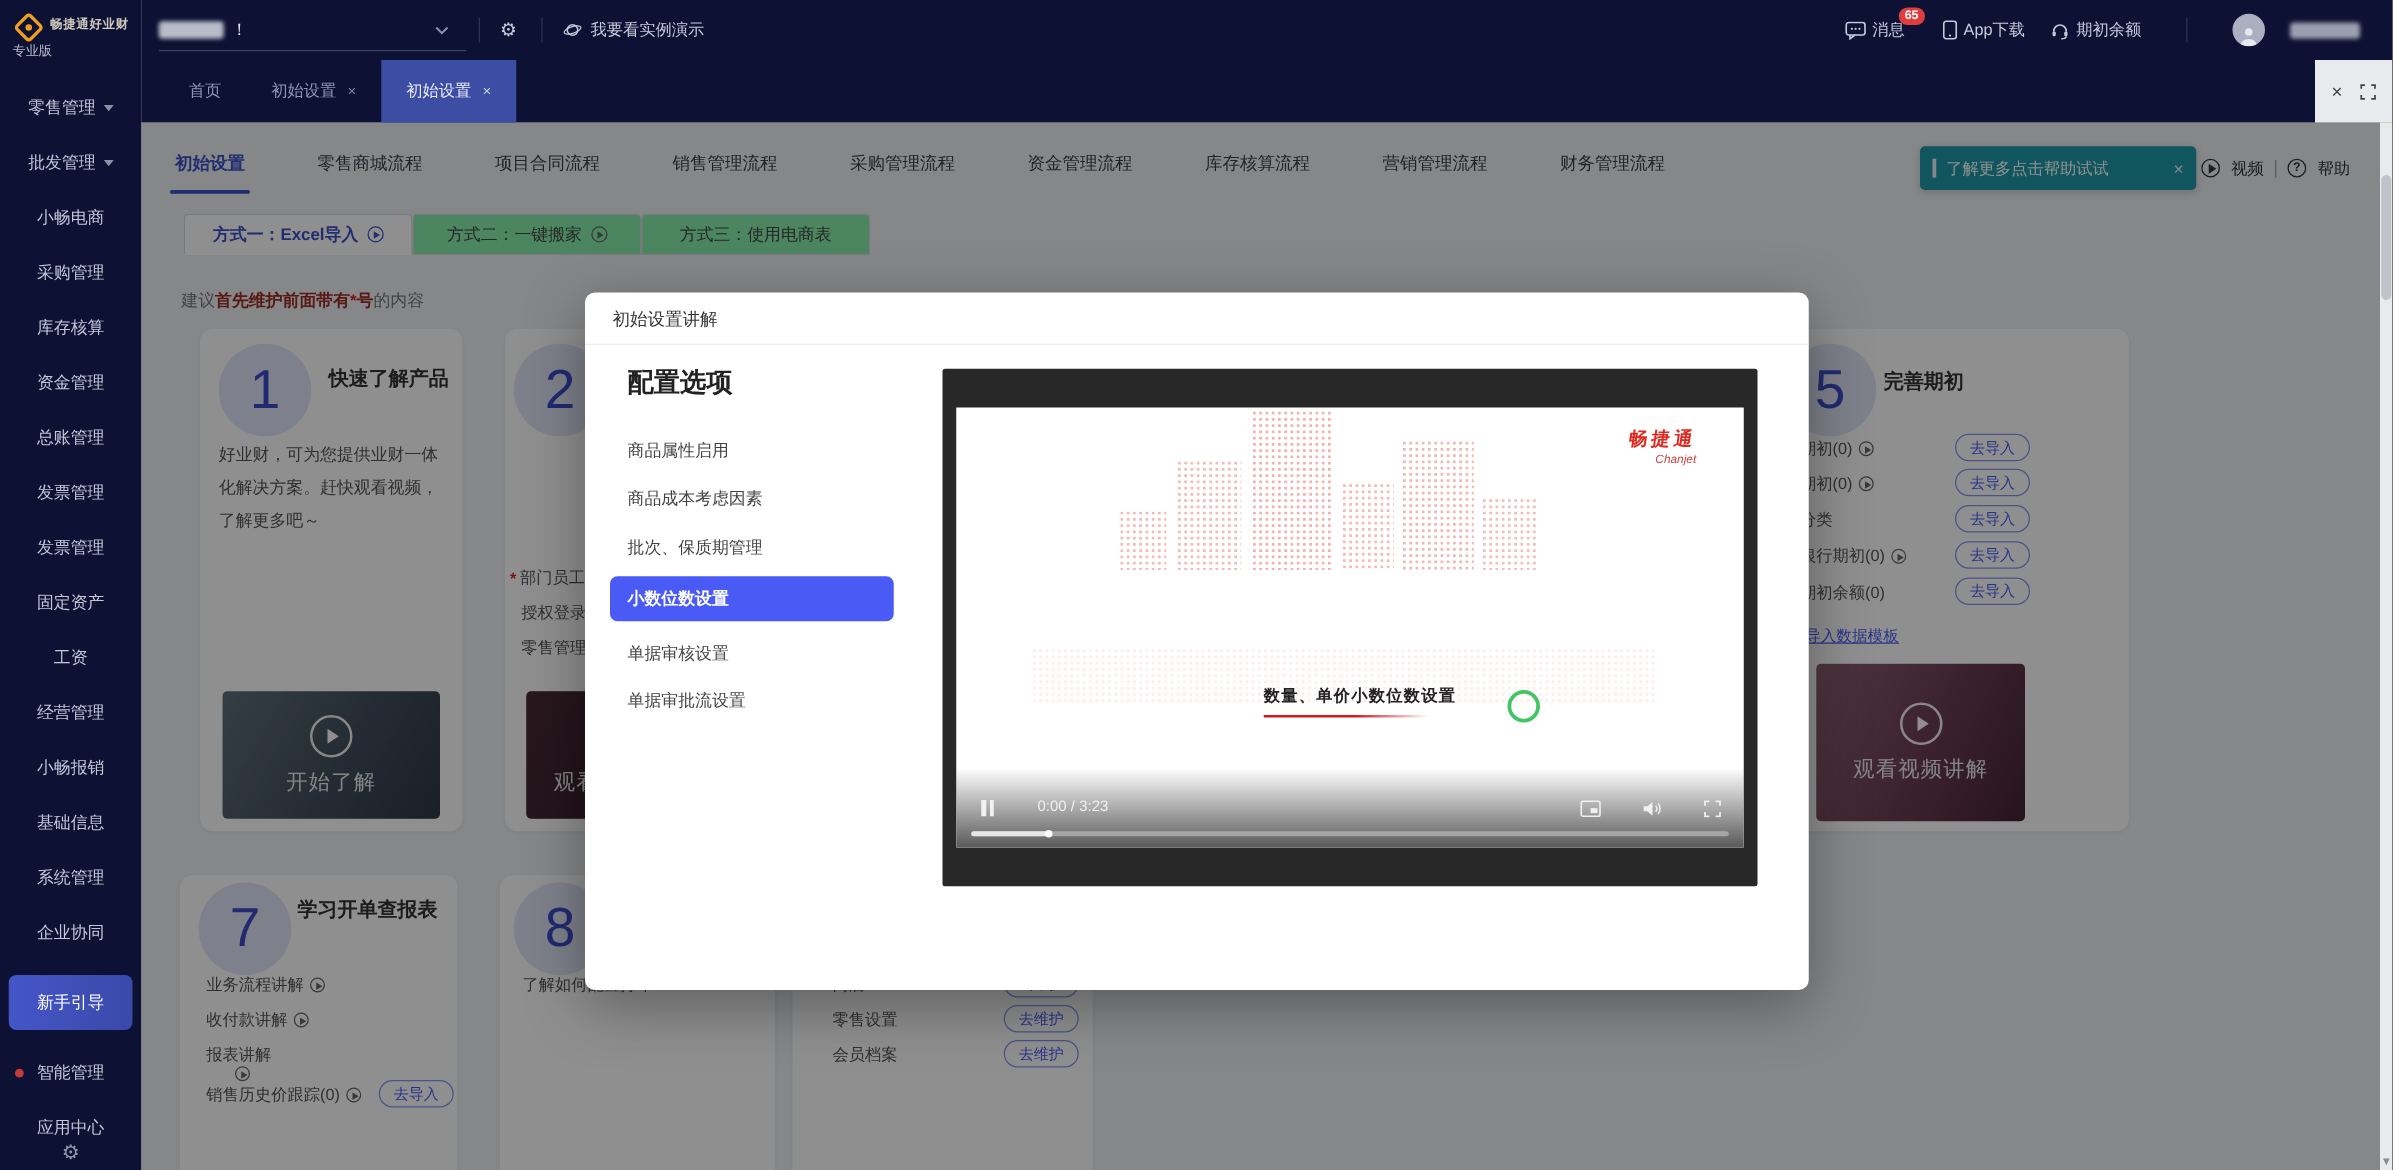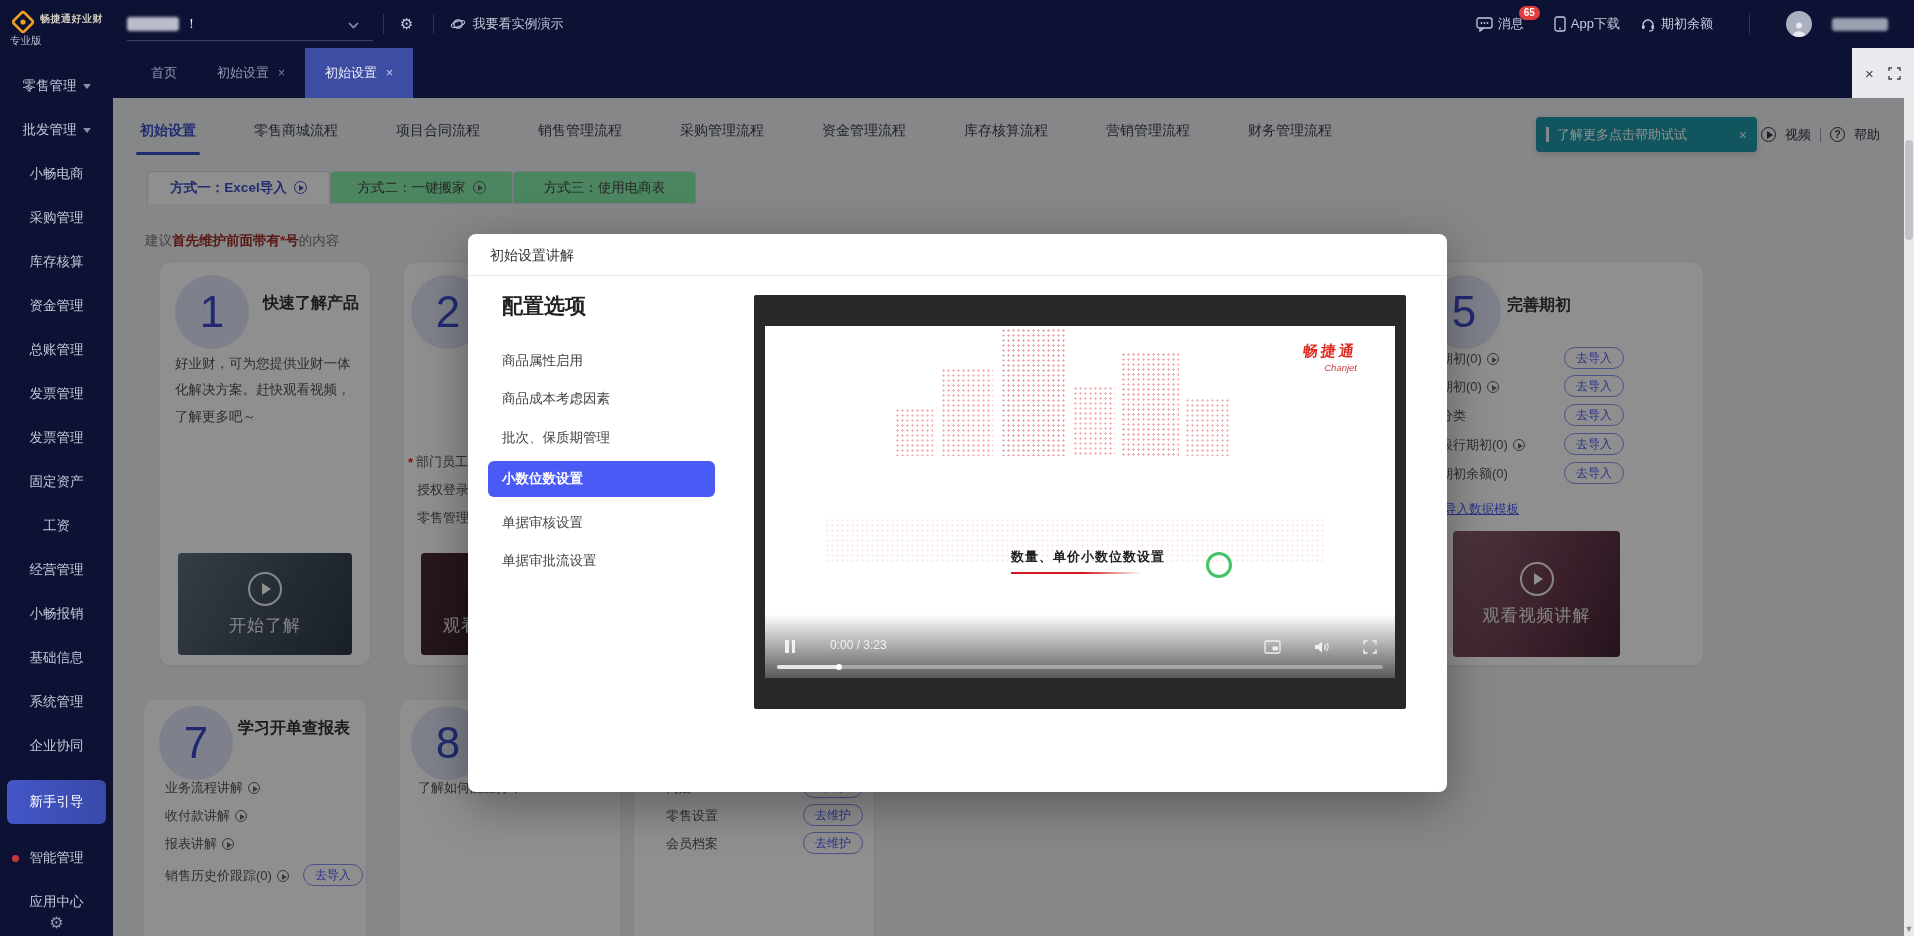--- a/index.html
+++ b/index.html
@@ -401,21 +401,21 @@
         </div>
       <div class="card-title" style="left:94px;top:18px;">学习开单查报表</div>
       <div class="card-item" style="left:21px;top:79px;">
           <span>业务流程讲解</span>
           <span class="pdot sm"></span>
         </div>
       <div class="card-item" style="left:21px;top:107px;">
           <span>收付款讲解</span>
           <span class="pdot sm"></span>
         </div>
-      <div class="card-item" style="left:21px;top:135px;">
+      <div class="card-item" style="left:21px;top:135px;flex-direction:column;">
           <span>报表讲解</span>
           <span class="pdot sm"></span>
         </div>
       <div class="card-item" style="left:21px;top:167px;">
           <span>销售历史价跟踪(0)</span>
           <span class="pdot sm"></span>
         </div>
       <span class="pill abs" style="left:159px;top:164px;">去导入</span>
     </div>
 

